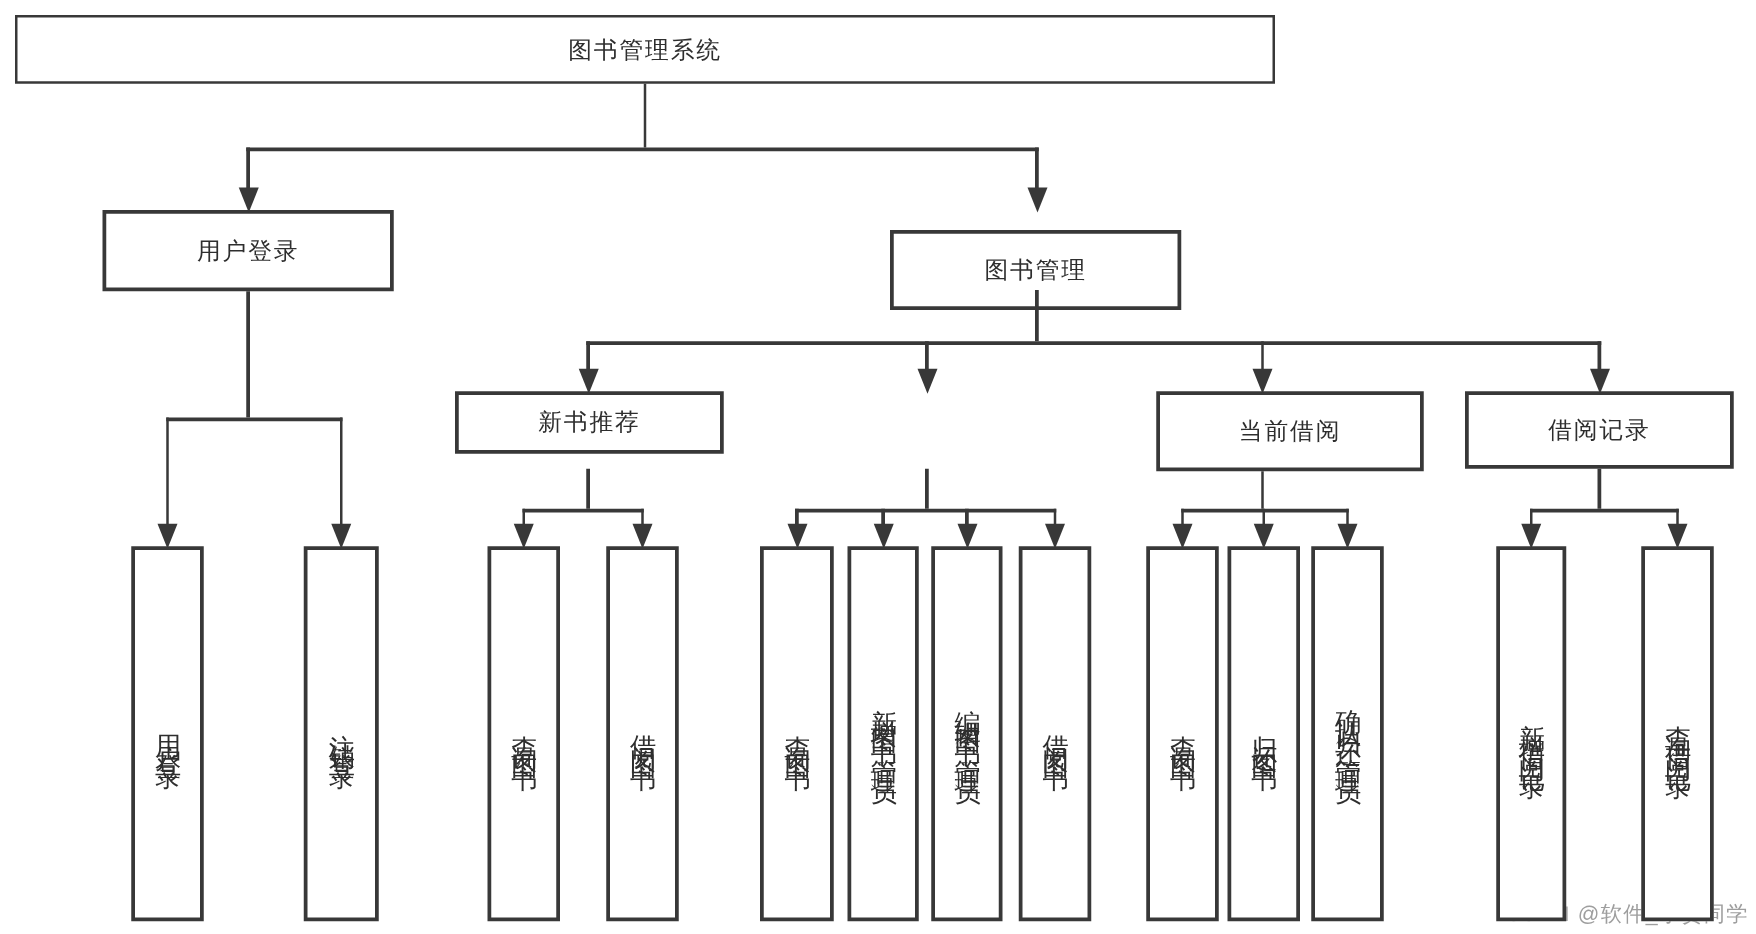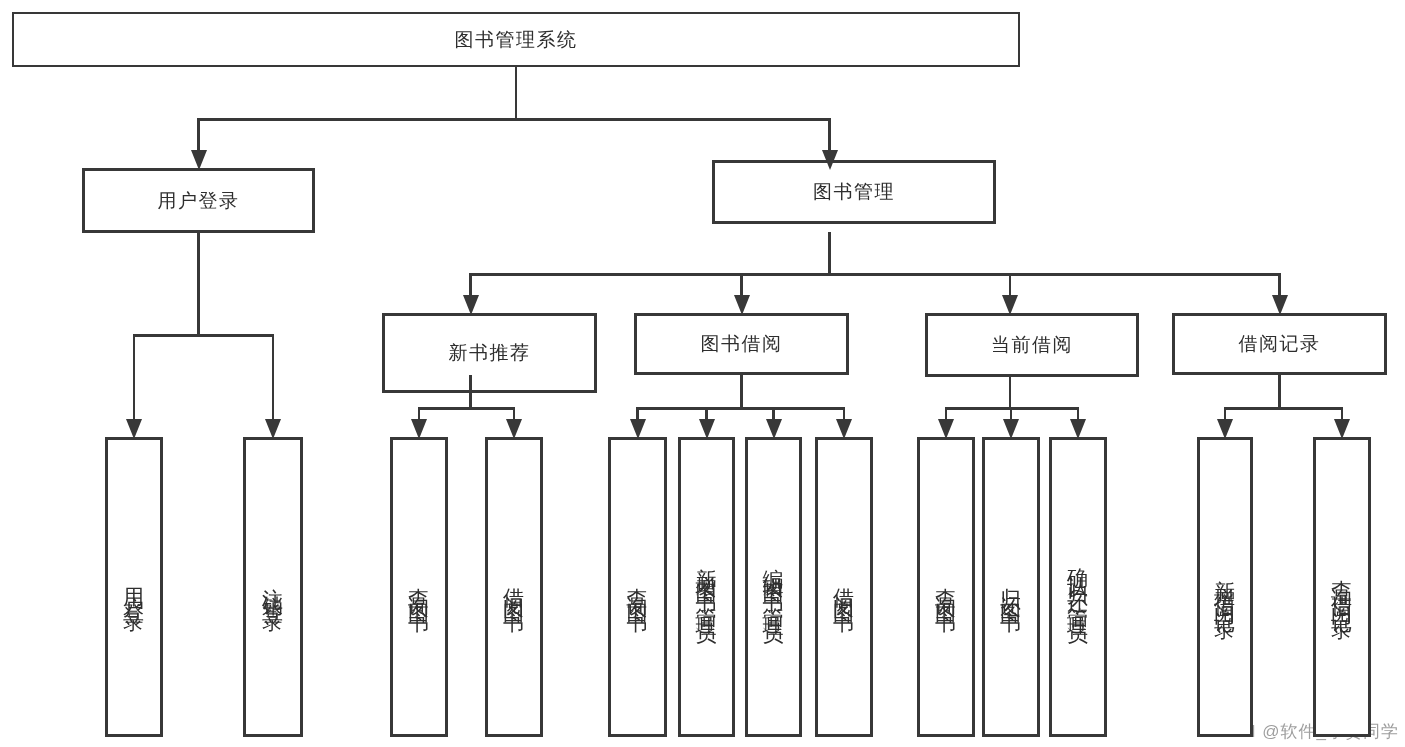--- a/index.html
+++ b/index.html
@@ -59,28 +59,25 @@
 <body>
 
 <div id="canvas">
   <div class="watermark">CSDN @软件_小贺同学</div>
 <div class="node horiz root" style="left: 12px; top: 12px; width: 1008px; height: 55px;">
       <span>图书管理系统</span>
     </div>
     <div class="node horiz" style="left: 82px; top: 168px; width: 233px; height: 65px;">
       <span>用户登录</span>
     </div>
-    <div class="node horiz" style="left: 712px; top: 160px; width: 284px; height: 64px;">
+    <div class="node horiz" style="left: 712px; top: 184px; width: 233px; height: 64px;">
       <span>图书管理</span>
     </div>
-    <div class="node horiz" style="left: 382px; top: 313px; width: 215px; height: 80px; align-items: center;">
+    <div class="node horiz" style="left: 364px; top: 313px; width: 215px; height: 50px; align-items: center;">
       <span>新书推荐</span>
-    </div>
-    <div class="node horiz" style="left: 634px; top: 313px; width: 215px; height: 62px;">
-      <span>图书借阅</span>
     </div>
     <div class="node horiz" style="left: 903px; top: 313px; width: 214px; height: 64px; margin-left: 22px;">
       <span>当前借阅</span>
     </div>
     <div class="node horiz" style="left: 1172px; top: 313px; width: 215px; height: 62px;">
       <span>借阅记录</span>
     </div>
     <div class="node vert" style="left: 105px; top: 437px; width: 58px; height: 300px;">
       <span>用户登录</span>
     </div>

